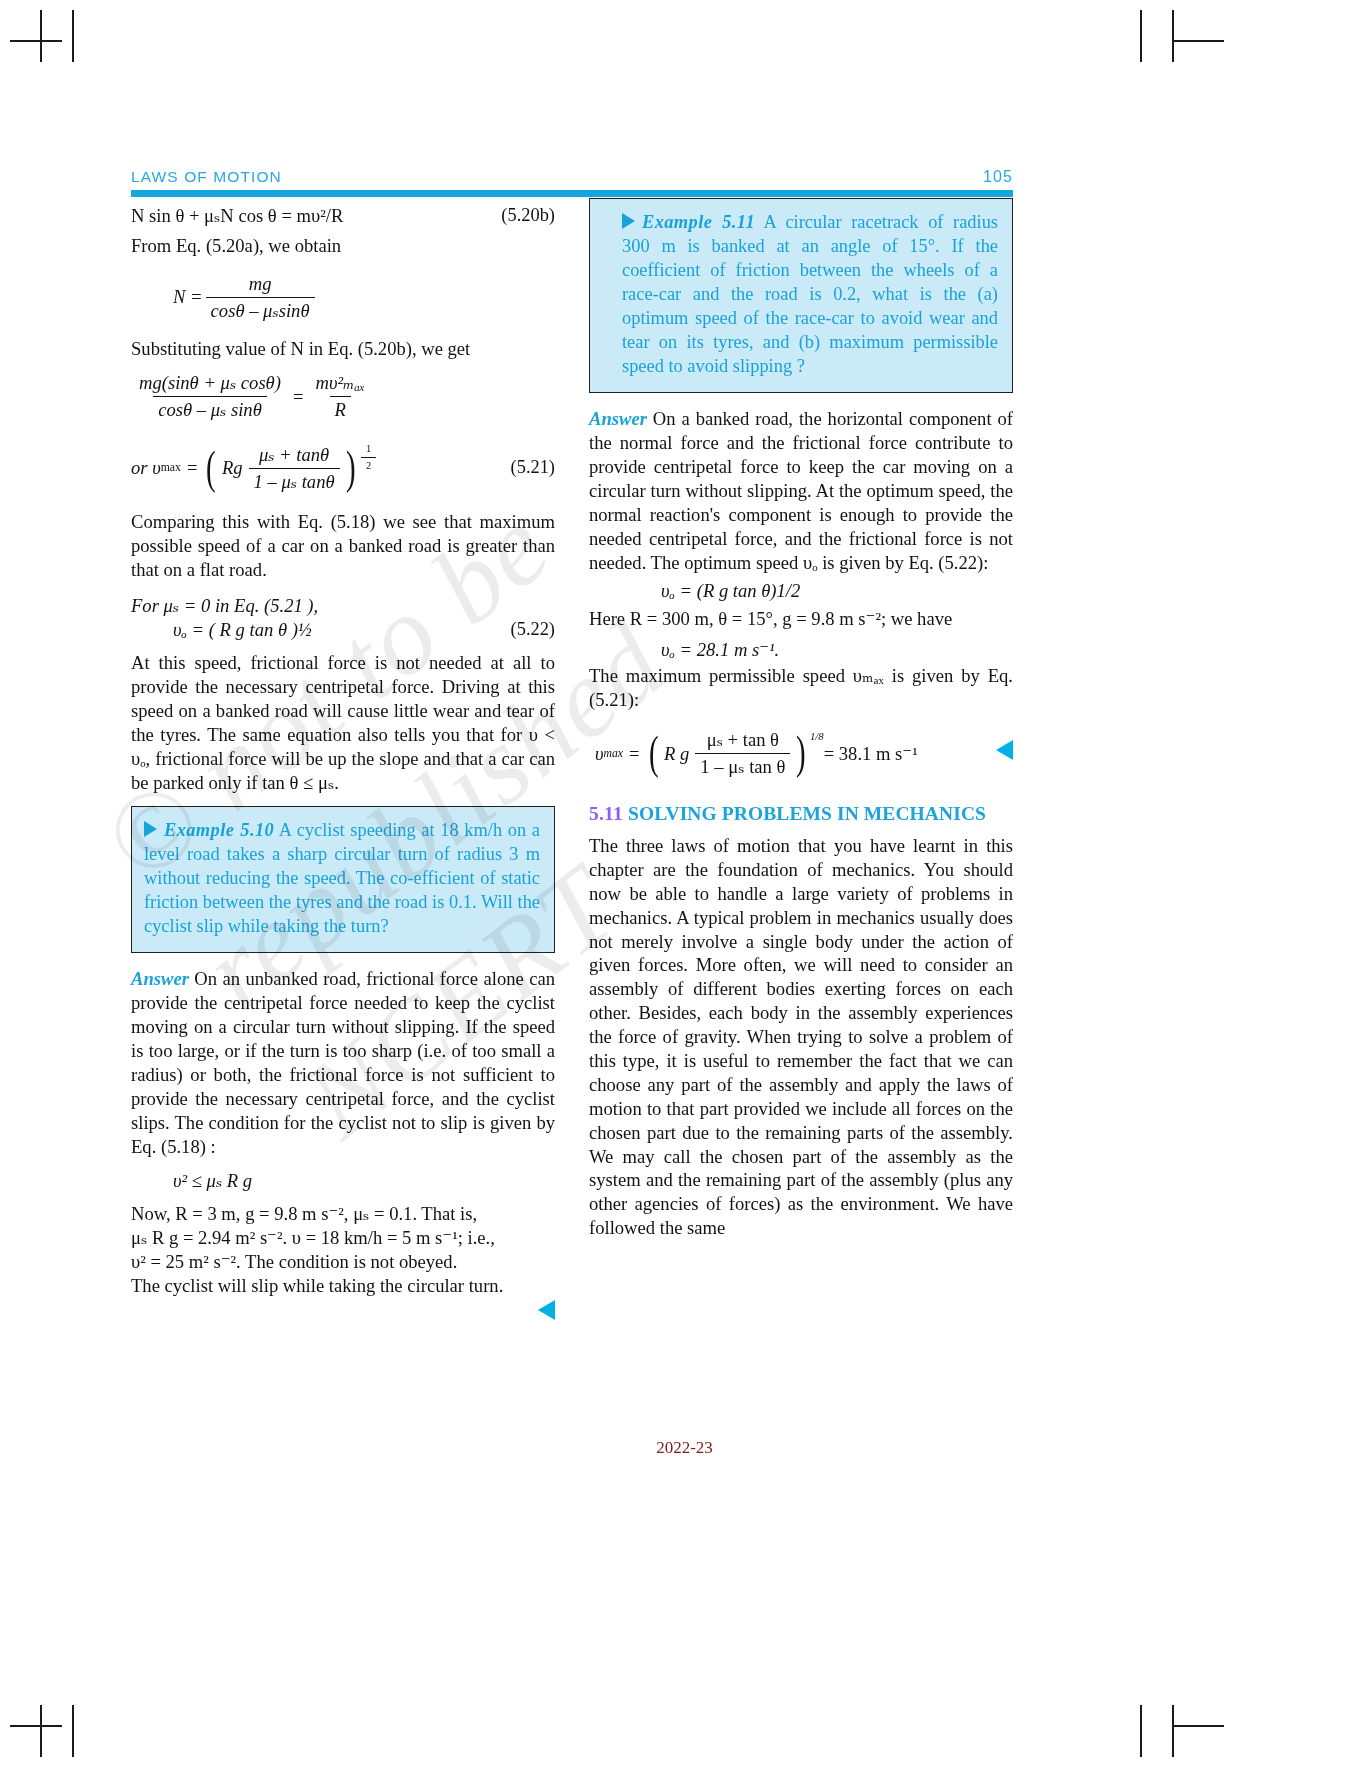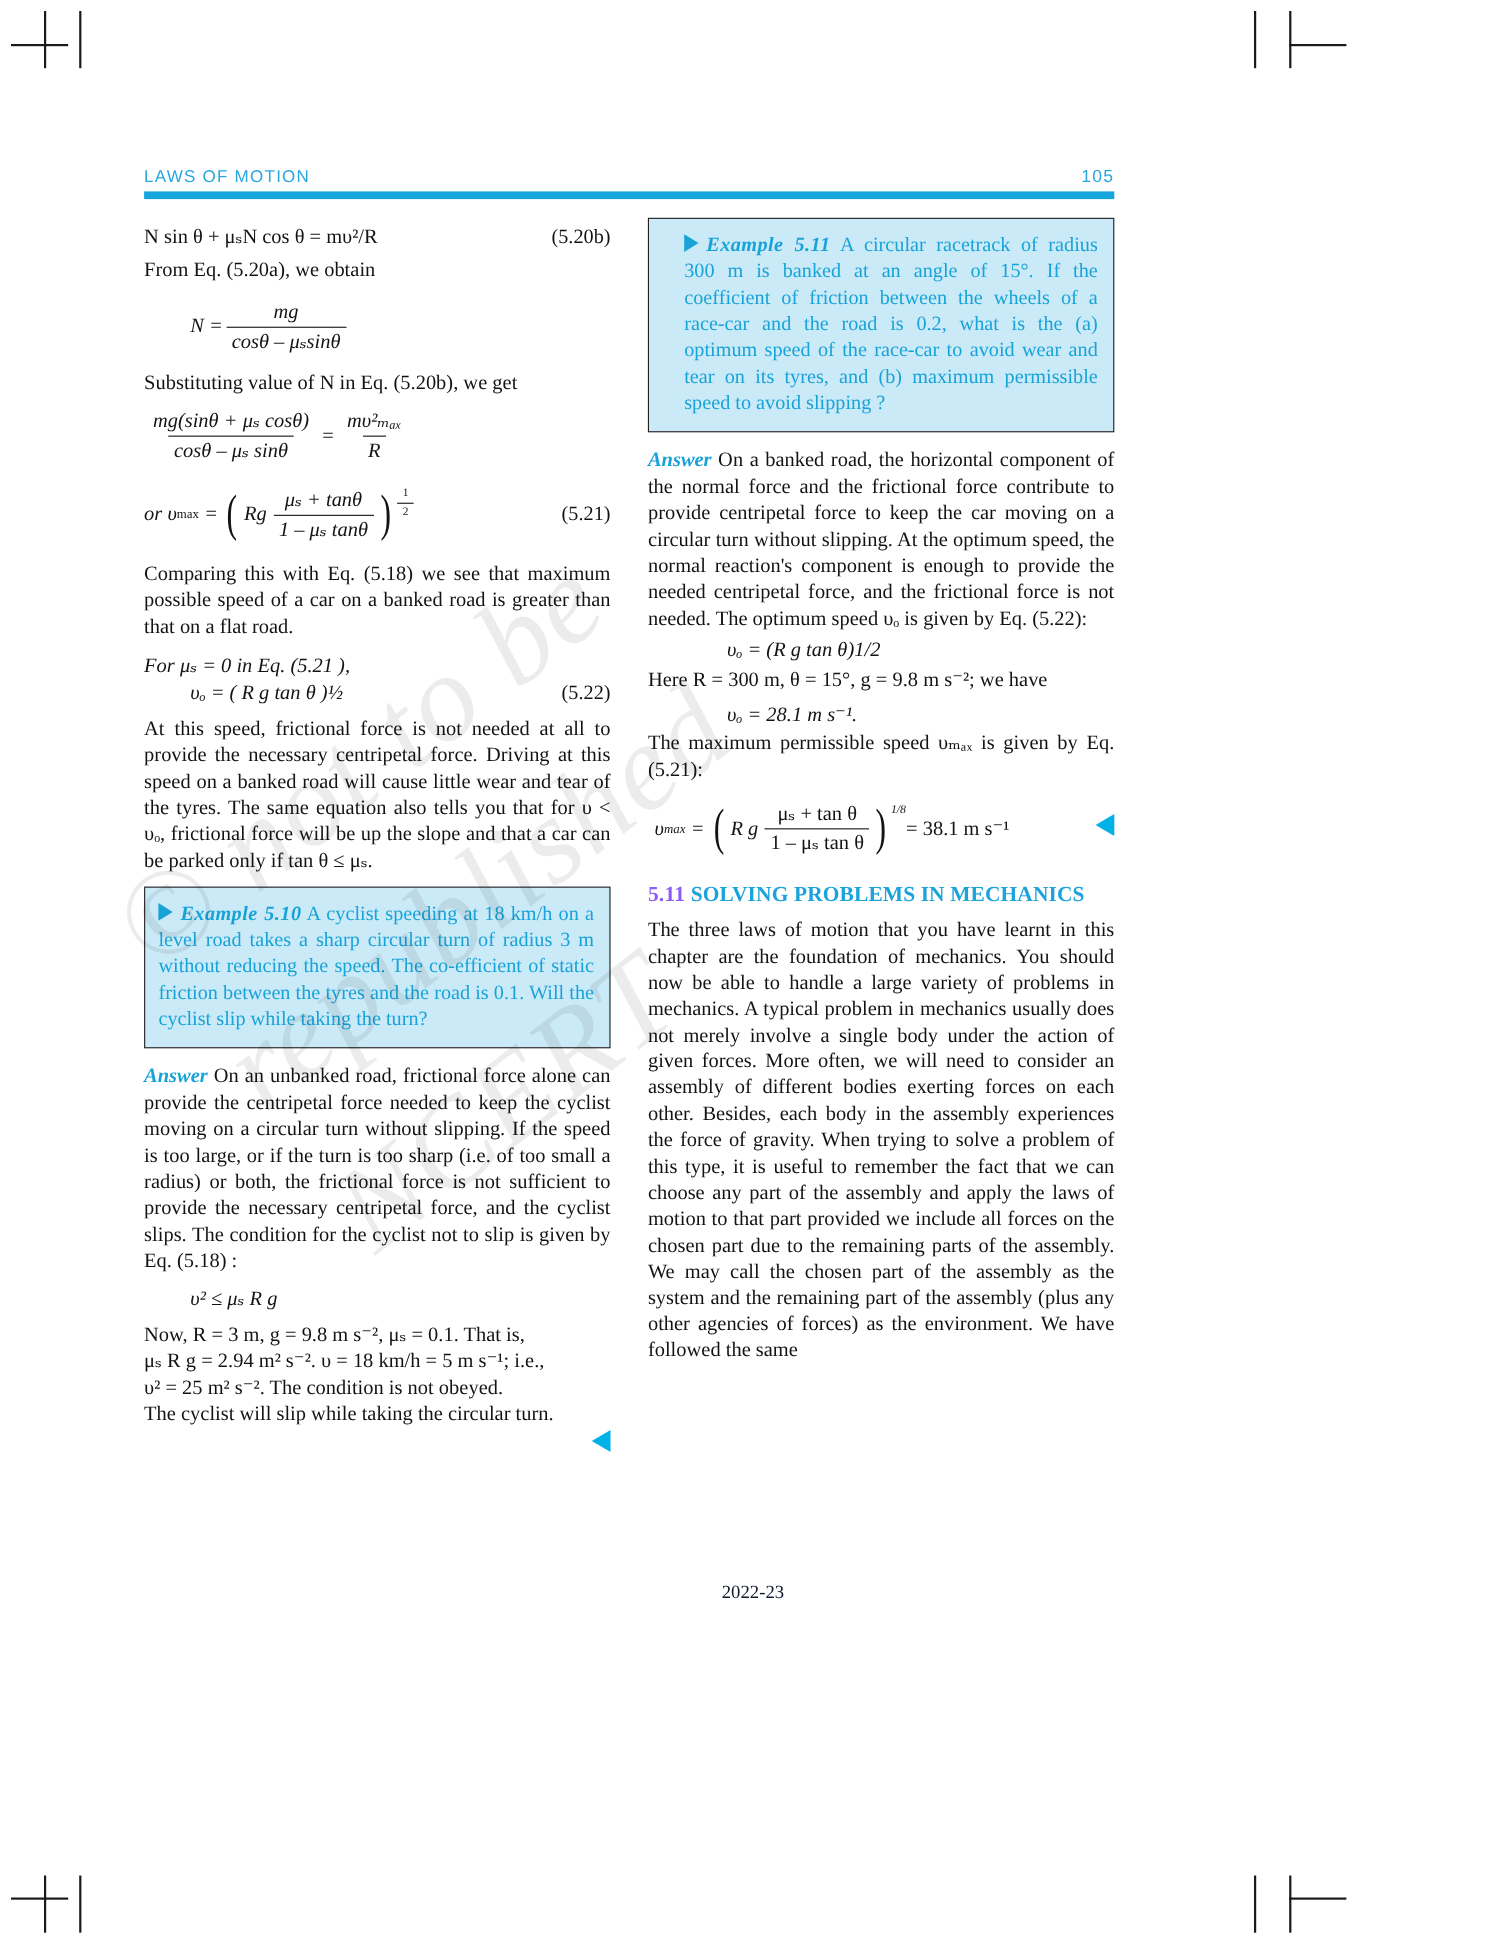--- a/index.html
+++ b/index.html
@@ -37,21 +37,21 @@
     pointer-events: none;
     line-height: 1.45;
     white-space: pre-line;
     z-index: 3;
   }
 
   
   .header {
     position: absolute;
     left: 131px;
-    top: 152px;
+    top: 168px;
     width: 882px;
   }
   .header-row {
     display: flex;
     justify-content: space-between;
     align-items: flex-end;
     font-family: "Liberation Sans", sans-serif;
     font-size: 15.5px;
     letter-spacing: 1.1px;
     color: #29a7df;
@@ -179,21 +179,21 @@
 
   
   .footer {
     position: absolute;
     left: 0;
     top: 1438px;
     width: 1369px;
     text-align: center;
     font-family: "Liberation Serif", serif;
     font-size: 17px;
-    color: #0f172a;
+    color: #7f1d1d;
   }
 </style>
 </head>
 <body>
 
 <div class="page">
 
   <div class="crop cm-v" style="left:40px;  top:10px;  height:52px;"></div>
   <div class="crop cm-h" style="left:10px;  top:40px;  width:52px;"></div>
   <div class="crop cm-v" style="left:72px; top:10px;  height:52px;"></div>

